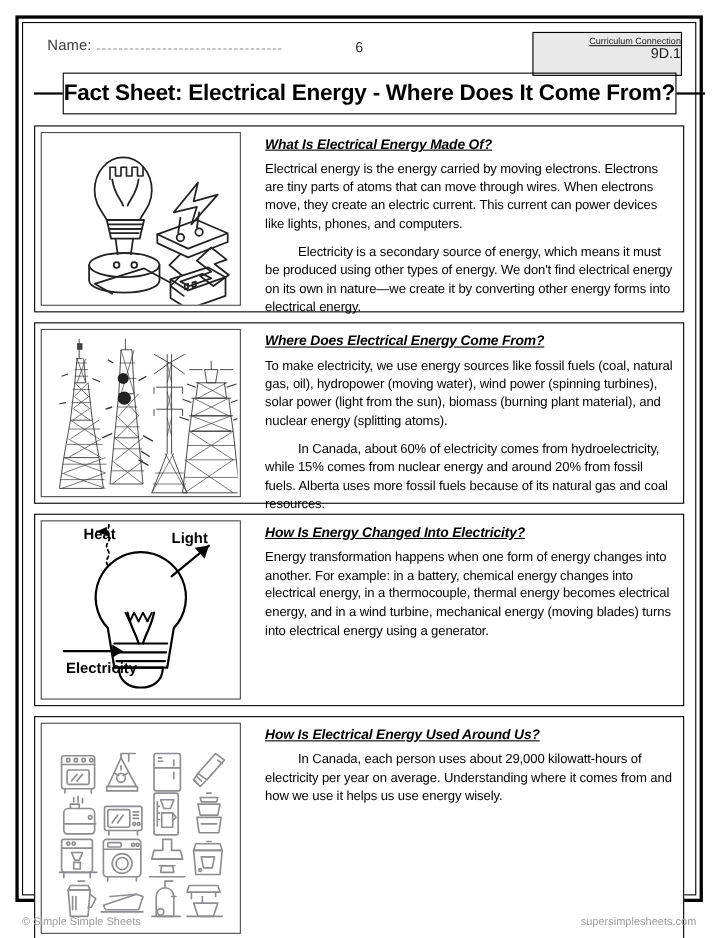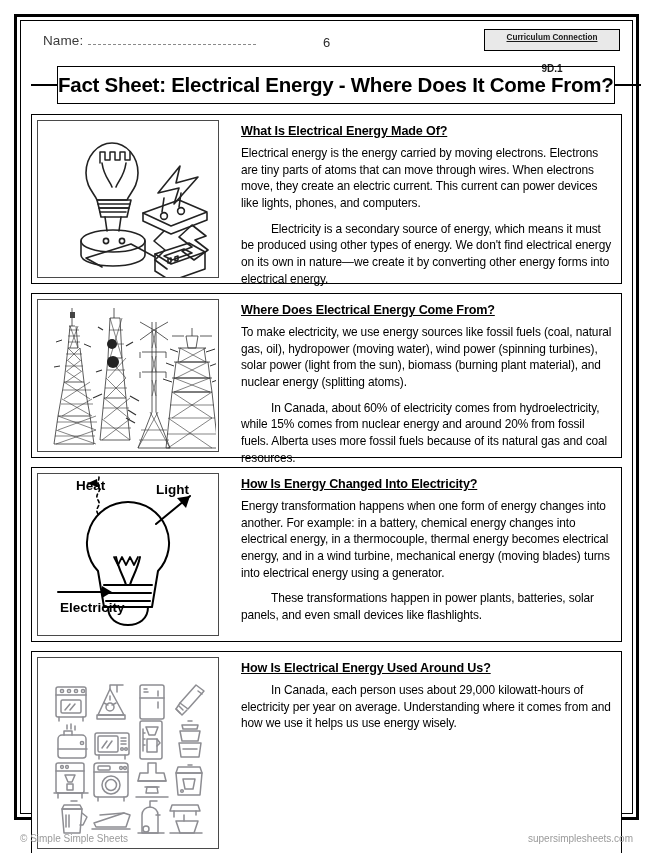--- a/index.html
+++ b/index.html
@@ -60,39 +60,37 @@
   .page-number {
     position: absolute;
     left: 0; right: 0; top: 6px;
     text-align: center;
     font-size: 13px;
     color: #2b2b2b;
   }
   .curriculum-badge {
     position: absolute;
     right: 2px; top: 0px;
-    width: 136px; height: 22px;
+    width: 136px; height: 40px;
     background: #e9e9e9;
     border: 1px solid #000;
-    text-align: center;
+    text-align: right;
     padding-top: 3px;
     line-height: 1.12;
-    font-weight: bold;
   }
   .curriculum-badge .cb-title {
     font-size: 8.2px;
     text-decoration: underline;
     color: #1a1a1a;
     display: block;
   }
   .curriculum-badge .cb-code {
-    font-size: 10px;
+    font-size: 13px;
     color: #1a1a1a;
     display: block;
-    margin-top: 21px;
   }
 
   
   .title-row {
     position: relative;
     height: 40px;
     margin: 2px 0 9px 0;
     display: flex;
     align-items: center;
   }
@@ -142,20 +140,21 @@
     flex: 1 1 auto;
     padding: 2px 4px 2px 2px;
     min-width: 0;
   }
   .section-heading {
     font-size: 12.6px;
     font-weight: bold;
     text-decoration: underline;
     margin: 2px 0 7px 0;
     letter-spacing: -0.15px;
+    font-style: italic;
   }
   .section-para {
     font-size: 11.9px;
     line-height: 1.40;
     margin: 0 0 9px 0;
     letter-spacing: -0.1px;
   }
   .section-para:last-child { margin-bottom: 0; }
   .section-para.indented { text-indent: 30px; }
 
@@ -346,21 +345,20 @@
           <g font-family="Liberation Sans, sans-serif" font-size="13.5" font-weight="bold" fill="#000">
             <text x="36" y="16">Heat</text>
             <text x="116" y="20">Light</text>
             <text x="20" y="138">Electricity</text>
           </g>
         </svg>
       </div>
       <div class="section-body">
         <div class="section-heading">How Is Energy Changed Into Electricity?</div>
         <p class="section-para">Energy transformation happens when one form of energy changes into another. For example: in a battery, chemical energy changes into electrical energy, in a thermocouple, thermal energy becomes electrical energy, and in a wind turbine, mechanical energy (moving blades) turns into electrical energy using a generator.</p>
-        <p class="section-para indented">These transformations happen in power plants, batteries, solar panels, and even small devices like flashlights.</p>
       </div>
     </div>
 
     <div class="section sec-4">
       <div class="section-figure">
         <svg width="176" height="164" viewBox="0 0 176 164" aria-hidden="true">
           <g fill="none" stroke="#8d8d92" stroke-width="1.5" stroke-linejoin="round" stroke-linecap="round">
 
             <g transform="translate(16,12)">
               <rect x="0" y="4" width="30" height="30" rx="2"></rect>

